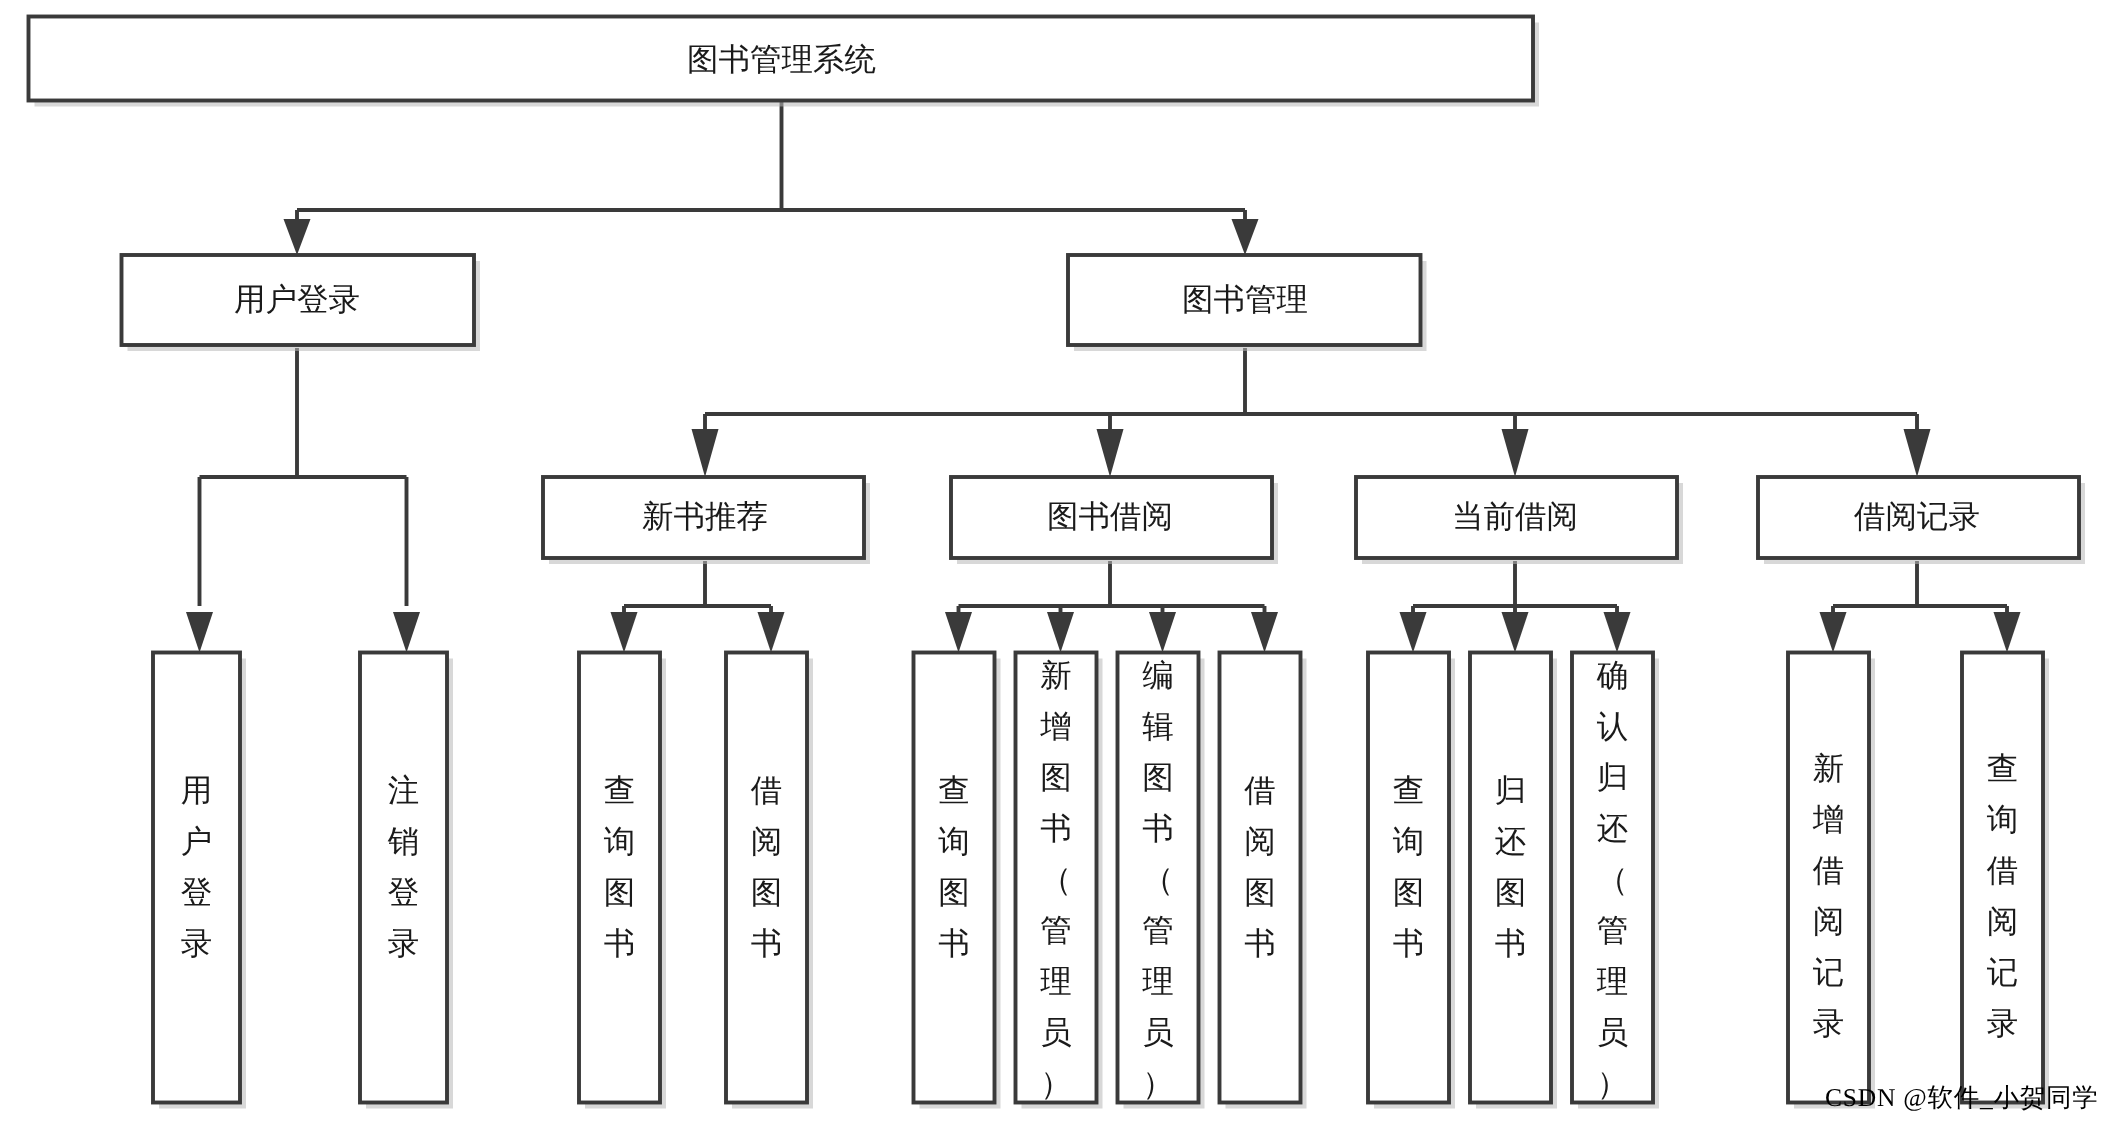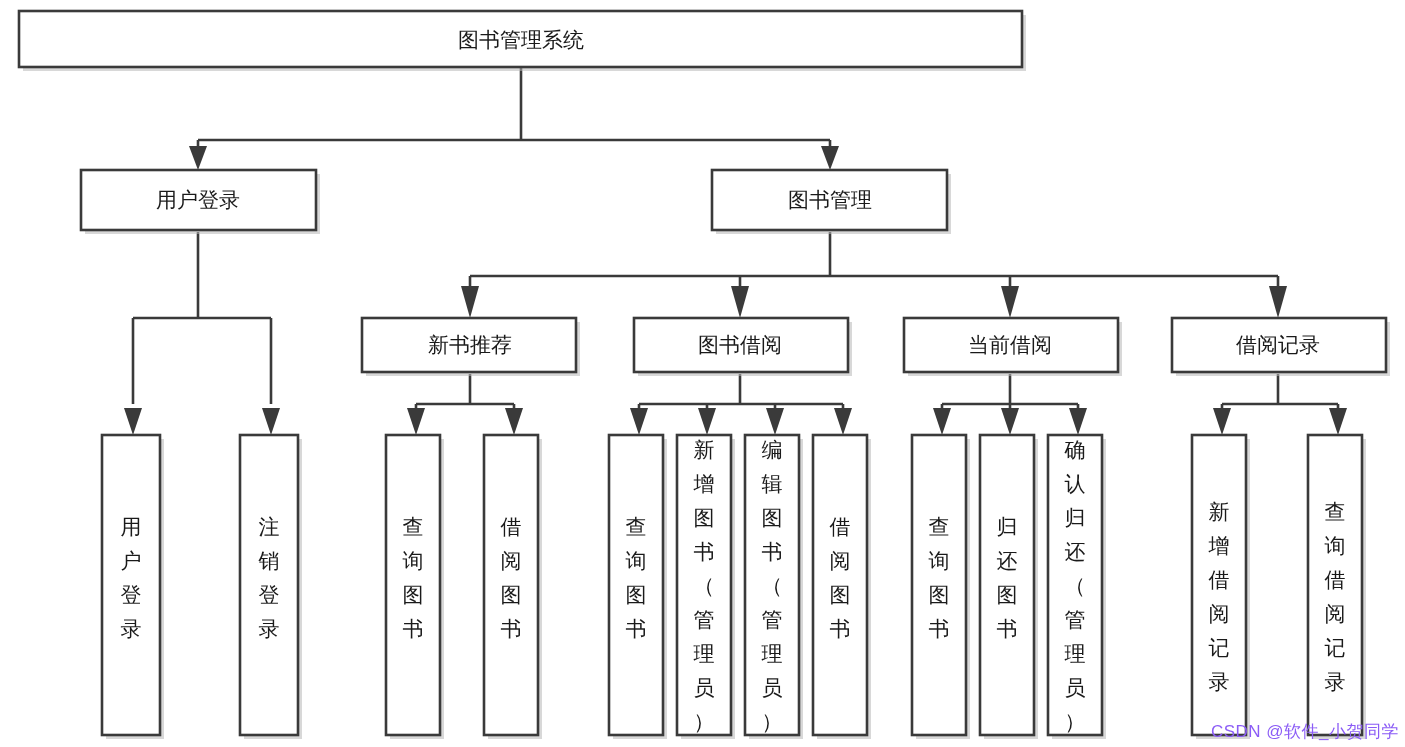--- a/index.html
+++ b/index.html
@@ -53,23 +53,23 @@
   .node-label-v {
     font-family: "Liberation Sans", "DejaVu Sans", sans-serif;
     font-size: 21px;
     fill: #1a1a1a;
     text-anchor: middle;
   }
   .watermark {
     position: absolute;
     right: 6px;
     bottom: 4px;
-    font-family: Liberation Sans, sans-serif;
+    font-family: Liberation Serif, serif;
     font-size: 17px;
-    color: #8b5cf6;
+    color: #000000;
     white-space: nowrap;
     letter-spacing: 0.5px;
     pointer-events: none;
   }
 </style>
 </head>
 <body>
 
 <div id="diagram-root">
   <svg id="diagram-svg" viewBox="0 0 1405 747">

